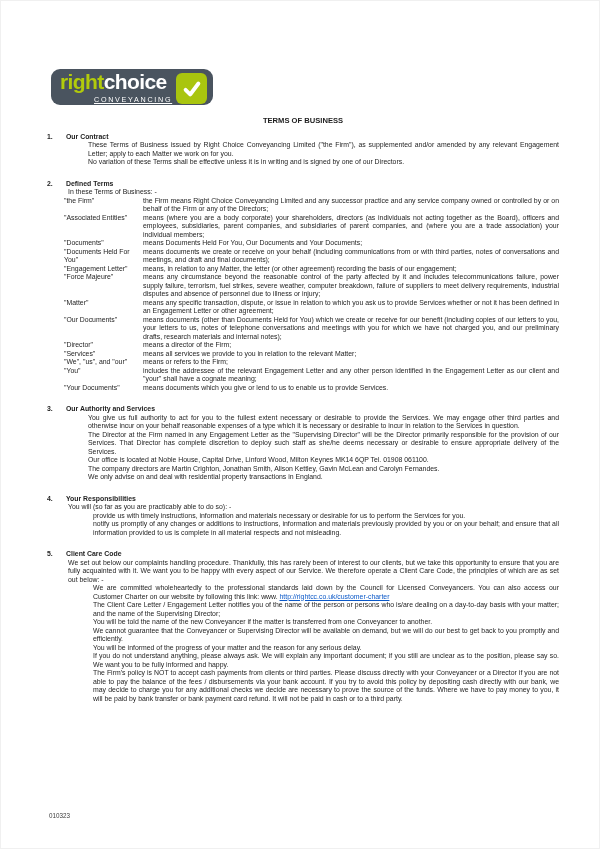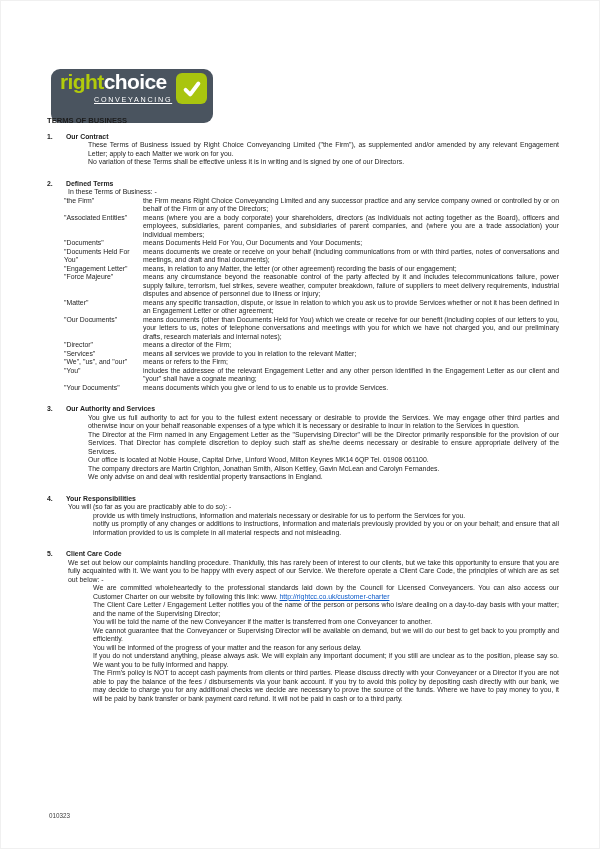--- a/index.html
+++ b/index.html
@@ -6,21 +6,21 @@
   html,body { background:#ffffff; }
   body {
     width:600px; height:849px; position:relative; overflow:hidden;
     font-family:"Liberation Sans", sans-serif; color:#1d1d1d;
   }
   .page {
     position:absolute; inset:0; background:#fff; border:1px solid #f0f0f0;
   }
   
   .logo {
-    position:absolute; left:50px; top:68px; width:162px; height:54px;
+    position:absolute; left:50px; top:68px; width:162px; height:36px;
     background:#4a545f; border-radius:9px;
   }
   .logo-word {
     position:absolute; left:9px; top:1px; font-size:21px; font-weight:bold;
     letter-spacing:-0.6px; line-height:24px; white-space:nowrap;
   }
   .logo-word .g { color:#b2cb0b; }
   .logo-word .w { color:#ffffff; }
   .logo-tag {
     position:absolute; left:43px; top:26px; font-size:7.2px; color:#ffffff;
@@ -29,21 +29,21 @@
   .logo-check {
     position:absolute; right:6px; top:4px; width:31px; height:31px;
     background:#a9c50f; border-radius:6px; display:flex; align-items:center; justify-content:center;
   }
   .logo-check svg { width:22px; height:22px; display:block; }
   
   .content {
     position:absolute; left:0; top:116px; width:600px;
     padding:0 42px 0 46px; font-size:6.9px; line-height:8.5px;
   }
-  .doc-title { font-weight:bold; font-size:7.6px; margin-bottom:7px; }
+  .doc-title { text-align:center; font-weight:bold; font-size:7.6px; margin-bottom:7px; }
   .section { display:flex; margin-bottom:13px; }
   .sec-num { width:19px; flex:none; font-weight:bold; }
   .sec-body { flex:1; min-width:0; }
   .sec-heading { font-weight:bold; }
   .para { text-align:justify; }
   .ind  { margin-left:22px; }   
   .intro{ margin-left:2px; }
   .sub  { margin-left:27px; }   
   .term-row { display:flex; margin-left:-2px; }
   .term { width:79px; flex:none; padding-right:5px; }

